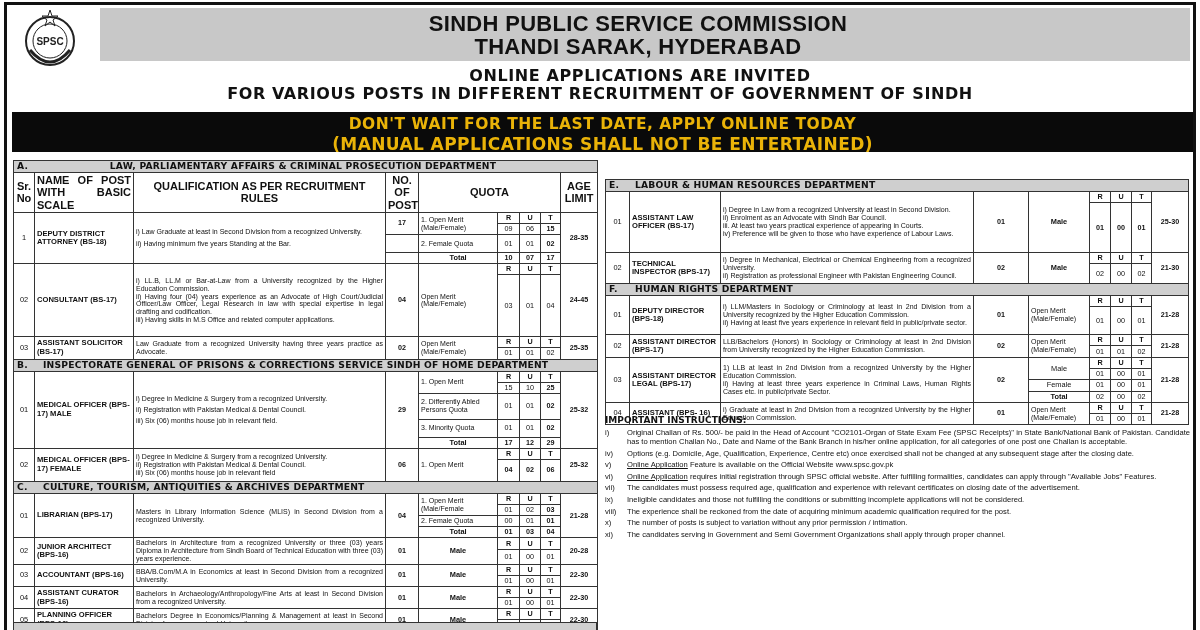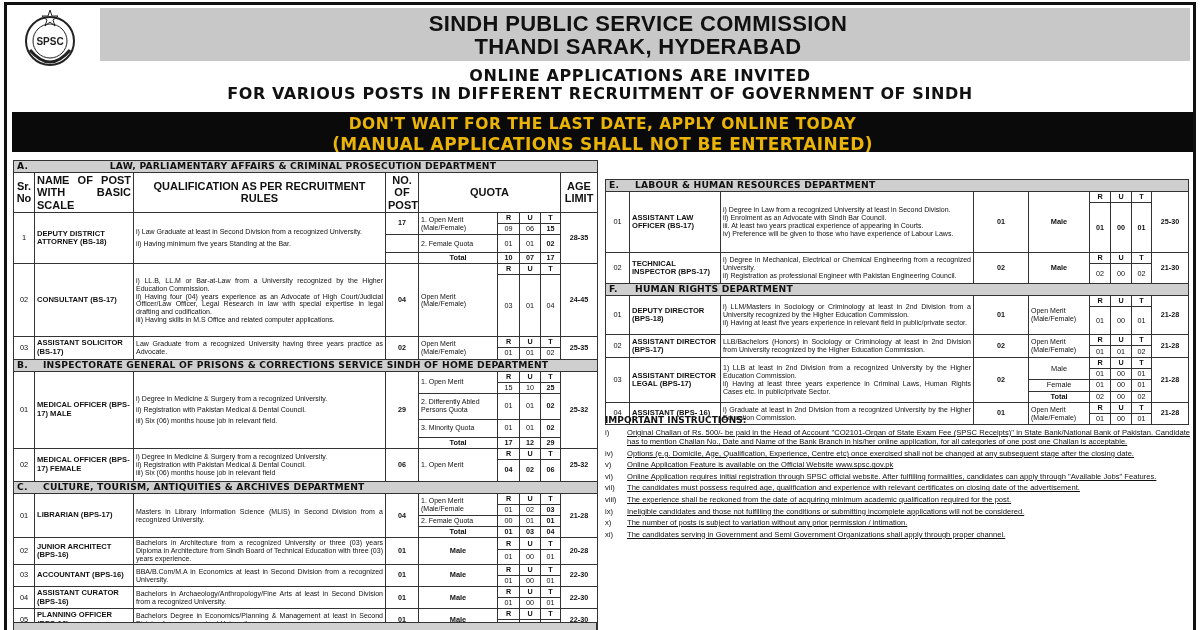--- a/index.html
+++ b/index.html
@@ -30,21 +30,21 @@
   .post { font-weight: bold; font-size: 7.6px; }
   .qual { text-align: justify; font-size: 7px; }
   .qt { font-size: 7px; }
   .num { text-align: center; font-size: 7.2px; }
   .bold-num { text-align: center; font-weight: bold; font-size: 7.2px; }
 
   .instr { position: absolute; left: 605px; top: 415px; width: 585px; font-size: 7.6px; line-height: 1.22; }
   .instr-title { font-weight: 900; font-size: 9px; font-family: "DejaVu Sans", sans-serif; margin-bottom: 2px; }
   .inst-item { display: flex; margin-bottom: 2.3px; }
   .inst-no { width: 22px; flex: none; }
-  .inst-tx { flex: 1; text-align: justify; text-decoration: underline; }
+  .inst-tx { flex: 1; text-align: justify; }
   .u { text-decoration: underline; }
   .bottom-band { position: absolute; left: 13px; top: 622px; width: 584px; height: 10px; background: #d0d0d0; border: 1px solid #333; }
 </style>
 </head>
 <body>
 
 <div class="frame"></div>
 
 <svg class="logo" viewBox="0 0 60 60">
   <circle cx="30" cy="33" r="24" fill="none" stroke="#222" stroke-width="2"></circle>
@@ -487,28 +487,28 @@
     </div>
   <div class="inst-item">
       <span class="inst-no">vi)</span>
       <span class="inst-tx"><span class="u">Online Application</span><span> requires initial registration through SPSC official website. After fulfilling formalities, candidates can apply through "Available Jobs" Features.</span></span>
     </div>
   <div class="inst-item">
       <span class="inst-no">vii)</span>
       <span class="inst-tx">The candidates must possess required age, qualification and experience with relevant certificates on closing date of the advertisement.</span>
     </div>
   <div class="inst-item">
+      <span class="inst-no">ix)</span>
+      <span class="inst-tx">Ineligible candidates and those not fulfilling the conditions or submitting incomplete applications will not be considered.</span>
+    </div>
+  <div class="inst-item">
       <span class="inst-no">viii)</span>
       <span class="inst-tx">The experience shall be reckoned from the date of acquiring minimum academic qualification required for the post.</span>
     </div>
   <div class="inst-item">
-      <span class="inst-no">ix)</span>
-      <span class="inst-tx">Ineligible candidates and those not fulfilling the conditions or submitting incomplete applications will not be considered.</span>
-    </div>
-  <div class="inst-item">
       <span class="inst-no">x)</span>
       <span class="inst-tx">The number of posts is subject to variation without any prior permission / intimation.</span>
     </div>
   <div class="inst-item">
       <span class="inst-no">xi)</span>
       <span class="inst-tx">The candidates serving in Government and Semi Government Organizations shall apply through proper channel.</span>
     </div>
 </div>
 
 <div class="bottom-band"></div>

